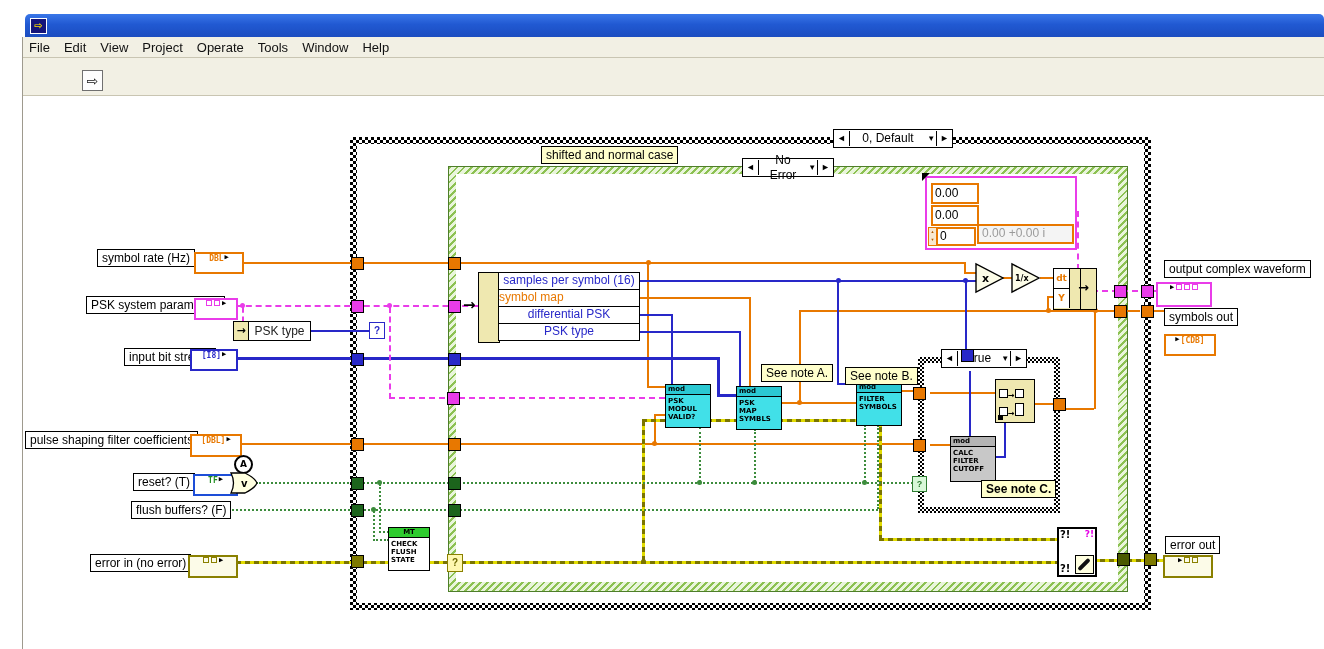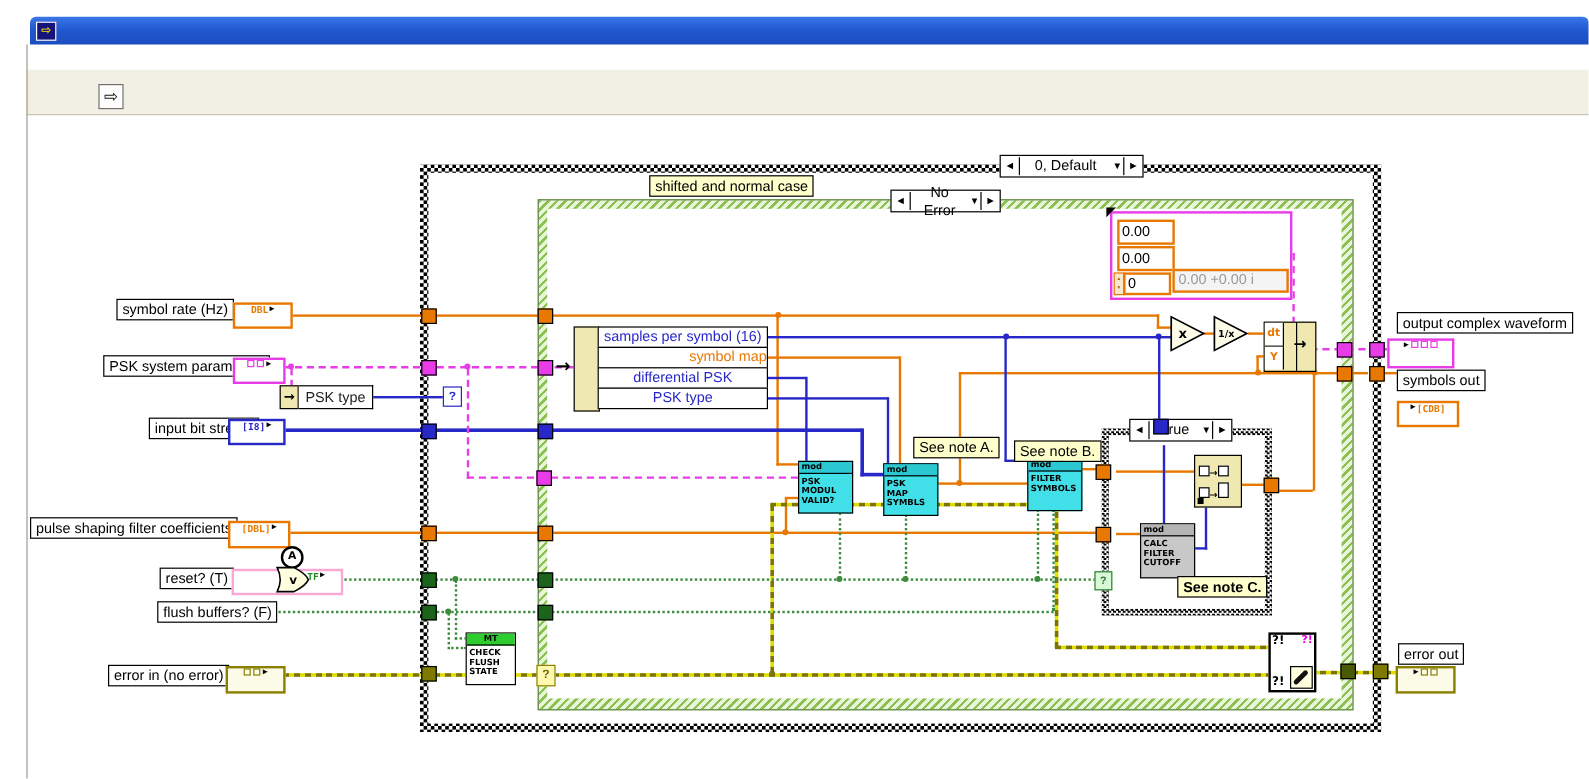--- a/index.html
+++ b/index.html
@@ -45,20 +45,30 @@
 </head>
 <body>
 
 <div id="stage">
 
   <div class="abs" style="left:25px;top:14px;right:0;height:23px;border-radius:5px 5px 0 0;
               background:linear-gradient(180deg,#3A77E8 0%,#2159D2 45%,#1B4DC0 100%);display:flex;align-items:center;">
     <span style="margin-left:5px;width:15px;height:14px;background:#14147A;color:#FFE000;font:bold 10px/14px 'DejaVu Sans',sans-serif;text-align:center;border:1px solid #fff;">⇨</span>
   </div>
 
+  <div class="abs" style="left:22px;top:37px;right:0;height:20px;background:#F2F0E4;border-bottom:1px solid #C9C5B2;display:flex;align-items:center;">
+    <span class="menuitem">File</span>
+    <span class="menuitem">Edit</span>
+    <span class="menuitem">View</span>
+    <span class="menuitem">Project</span>
+    <span class="menuitem">Operate</span>
+    <span class="menuitem">Tools</span>
+    <span class="menuitem">Window</span>
+    <span class="menuitem">Help</span>
+  </div>
 
   <div class="abs" style="left:22px;top:58px;right:0;height:37px;background:#F2F0E4;border-bottom:1px solid #C9C5B2;">
     <button style="position:absolute;left:60px;top:12px;width:21px;height:21px;background:#FDFDFD;border:1px solid #707070;
                    font:14px/18px 'DejaVu Sans',sans-serif;color:#111;padding:0;">⇨</button>
   </div>
 
   <i class="w" style="left:22px;top:37px;width:1px;height:612px;background:#9E9A8E;"></i>
 
   <div class="case chk" style="left:350px;top:137px;width:801px;height:473px;"></div>
   <div class="inner" style="left:357px;top:144px;width:787px;height:459px;"></div>
@@ -227,21 +237,21 @@
       <span class="arr">▶</span>
   </div>
 
   <div class="lbl" style="left:25px;top:431px;">pulse shaping filter coefficients</div>
   <div class="term" style="left:190px;top:434px;width:48px;height:19px;border:2px solid #E87800;color:#E87800;">
     <span>[DBL]</span>
       <span class="arr">▶</span>
   </div>
 
   <div class="lbl" style="left:133px;top:473px;">reset? (T)</div>
-  <div class="term" style="left:193px;top:474px;width:41px;height:18px;border:2px solid #f9a8d4;color:#1F8C1F;padding-left:48px;">
+  <div class="term" style="left:193px;top:474px;width:41px;height:18px;border:2px solid #1d4ed8;color:#1F8C1F;">
     <span>TF</span>
       <span class="arr">▶</span>
   </div>
 
   <div class="lbl" style="left:131px;top:501px;">flush buffers? (F)</div>
 
   <div class="lbl" style="left:90px;top:554px;">error in (no error)</div>
   <div class="term" style="left:188px;top:555px;width:46px;height:19px;border:2px solid #8A8000;color:#8A8000;background:#FCFBE8;">
     <span class="clus"></span>
       <span class="clus"></span>
@@ -251,21 +261,21 @@
   <div class="abs" style="left:234px;top:455px;width:15px;height:15px;border:2px solid #000;border-radius:50%;background:#fff;font:bold 9px/15px 'DejaVu Sans',sans-serif;text-align:center;color:#000;z-index:4;">A</div>
   <svg style="left:228px;top:471px;z-index:4;" width="32" height="25" viewBox="0 0 32 25">
     <path d="M3,2 L17,2 Q27,7 29,12 Q27,17 17,22 L3,22 Q8,12 3,2 Z" fill="#FFFFE0" stroke="#000" stroke-width="1.3"></path>
     <text x="13" y="16" font-family="DejaVu Sans" font-size="10" font-weight="bold" fill="#000">v</text>
   </svg>
 
   <span class="abs" style="left:463px;top:297px;font:bold 15px/16px 'DejaVu Sans',sans-serif;color:#000;z-index:5;">→</span>
   <div class="abs" style="left:478px;top:272px;width:148px;height:69px;z-index:4;">
     <div style="position:absolute;left:0;top:0;width:20px;height:69px;background:#EFE8B0;border:1px solid #000;"></div>
     <div style="position:absolute;left:20px;top:0;width:140px;height:16px;background:#fff;border:1px solid #000;font:12px/15px 'Liberation Sans',sans-serif;text-align:center;color:#2828C8;">samples per symbol (16)</div>
-    <div style="position:absolute;left:20px;top:17px;width:140px;height:16px;background:#fff;border:1px solid #000;font:12px/15px 'Liberation Sans',sans-serif;text-align:right;color:#E87800;">symbol map</div>
+    <div style="position:absolute;left:20px;top:17px;width:140px;height:16px;background:#fff;border:1px solid #000;font:12px/15px 'Liberation Sans',sans-serif;text-align:left;color:#E87800;">symbol map</div>
     <div style="position:absolute;left:20px;top:34px;width:140px;height:16px;background:#fff;border:1px solid #000;font:12px/15px 'Liberation Sans',sans-serif;text-align:center;color:#2828C8;">differential PSK</div>
     <div style="position:absolute;left:20px;top:51px;width:140px;height:16px;background:#fff;border:1px solid #000;font:12px/15px 'Liberation Sans',sans-serif;text-align:center;color:#2828C8;">PSK type</div>
   </div>
 
   <div class="lbl cmt" style="left:541px;top:146px;z-index:6;">shifted and normal case</div>
   <div class="lbl cmt" style="left:761px;top:364px;z-index:6;">See note A.</div>
   <div class="lbl cmt" style="left:845px;top:367px;z-index:6;">See note B.</div>
   <div class="lbl cmt" style="left:981px;top:480px;z-index:6;font-weight:bold;">See note C.</div>
 
   <div class="node" style="left:665px;top:384px;width:44px;height:42px;background:#41E0E8;">

